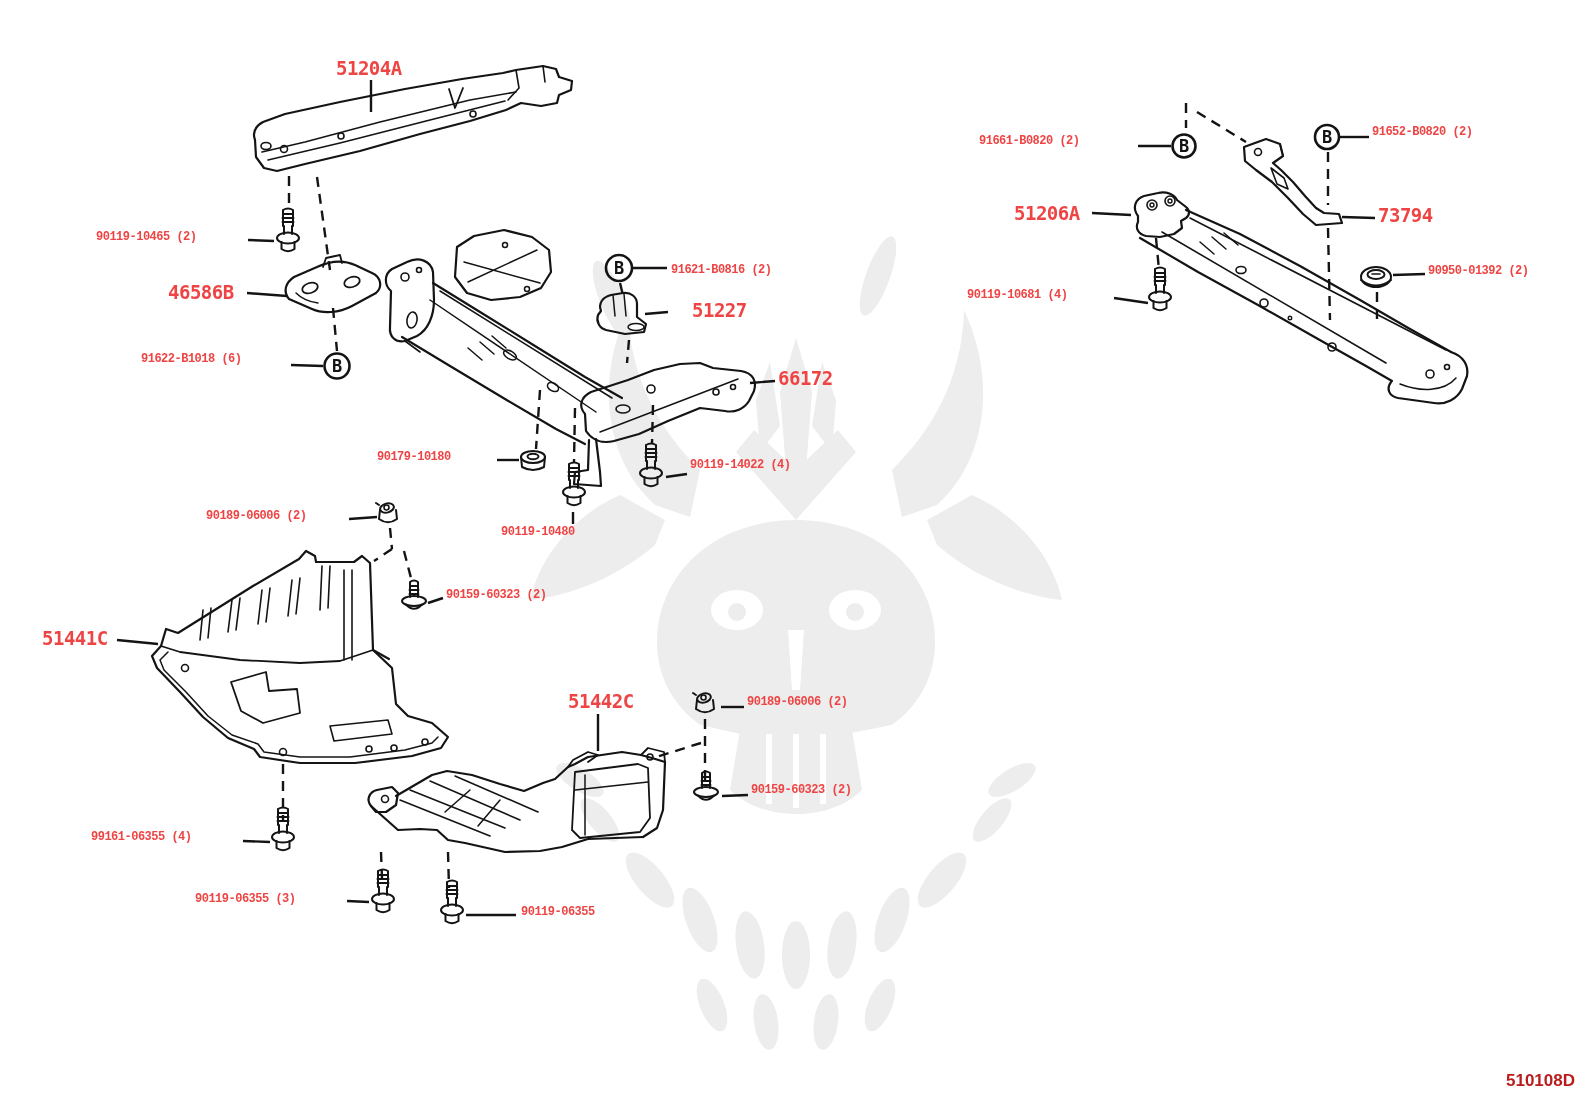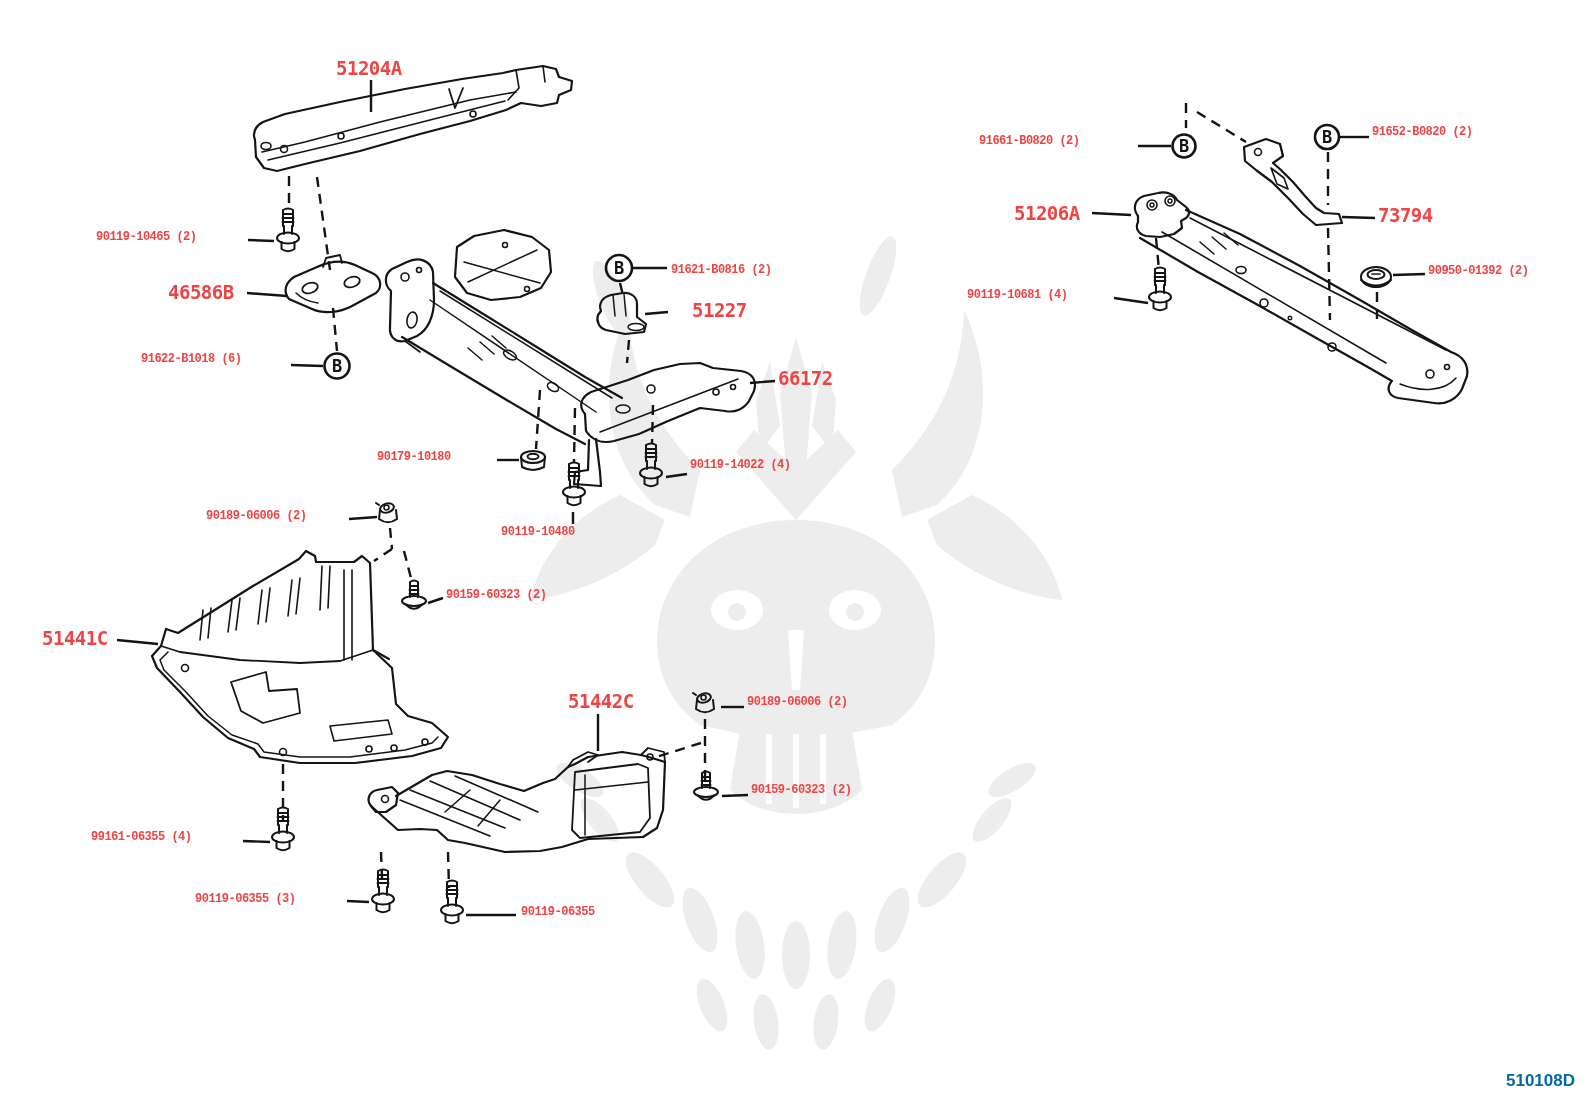--- a/index.html
+++ b/index.html
@@ -4,21 +4,21 @@
 <style>
   html,body{margin:0;padding:0;background:#fff;}
   #stage{position:relative;width:1592px;height:1099px;background:#fff;overflow:hidden;
          font-family:"DejaVu Sans Mono","Liberation Mono",monospace;}
   #art{position:absolute;left:0;top:0;}
   .lbl{position:absolute;white-space:pre;color:#ef4444;line-height:1;font-weight:bold;
        letter-spacing:-0.5px;}
   .pl{font-size:19px;}
   .nl{font-size:12px;font-family:Liberation Mono, monospace;}
   .code{position:absolute;font-family:"Liberation Sans","DejaVu Sans",sans-serif;
-        font-weight:bold;font-size:17px;color:#0369a1;letter-spacing:0;}
+        font-weight:bold;font-size:17px;color:#b91c1c;letter-spacing:0;}
 </style>
 </head>
 <body>
 
 <div id="stage">
 
 <svg id="art" width="1592" height="1099" viewBox="0 0 1592 1099">
 
   <g fill="#ededed" stroke="none">
     <path d="M796,338 L812,392 L806,470 L786,470 L780,392 Z"></path>

